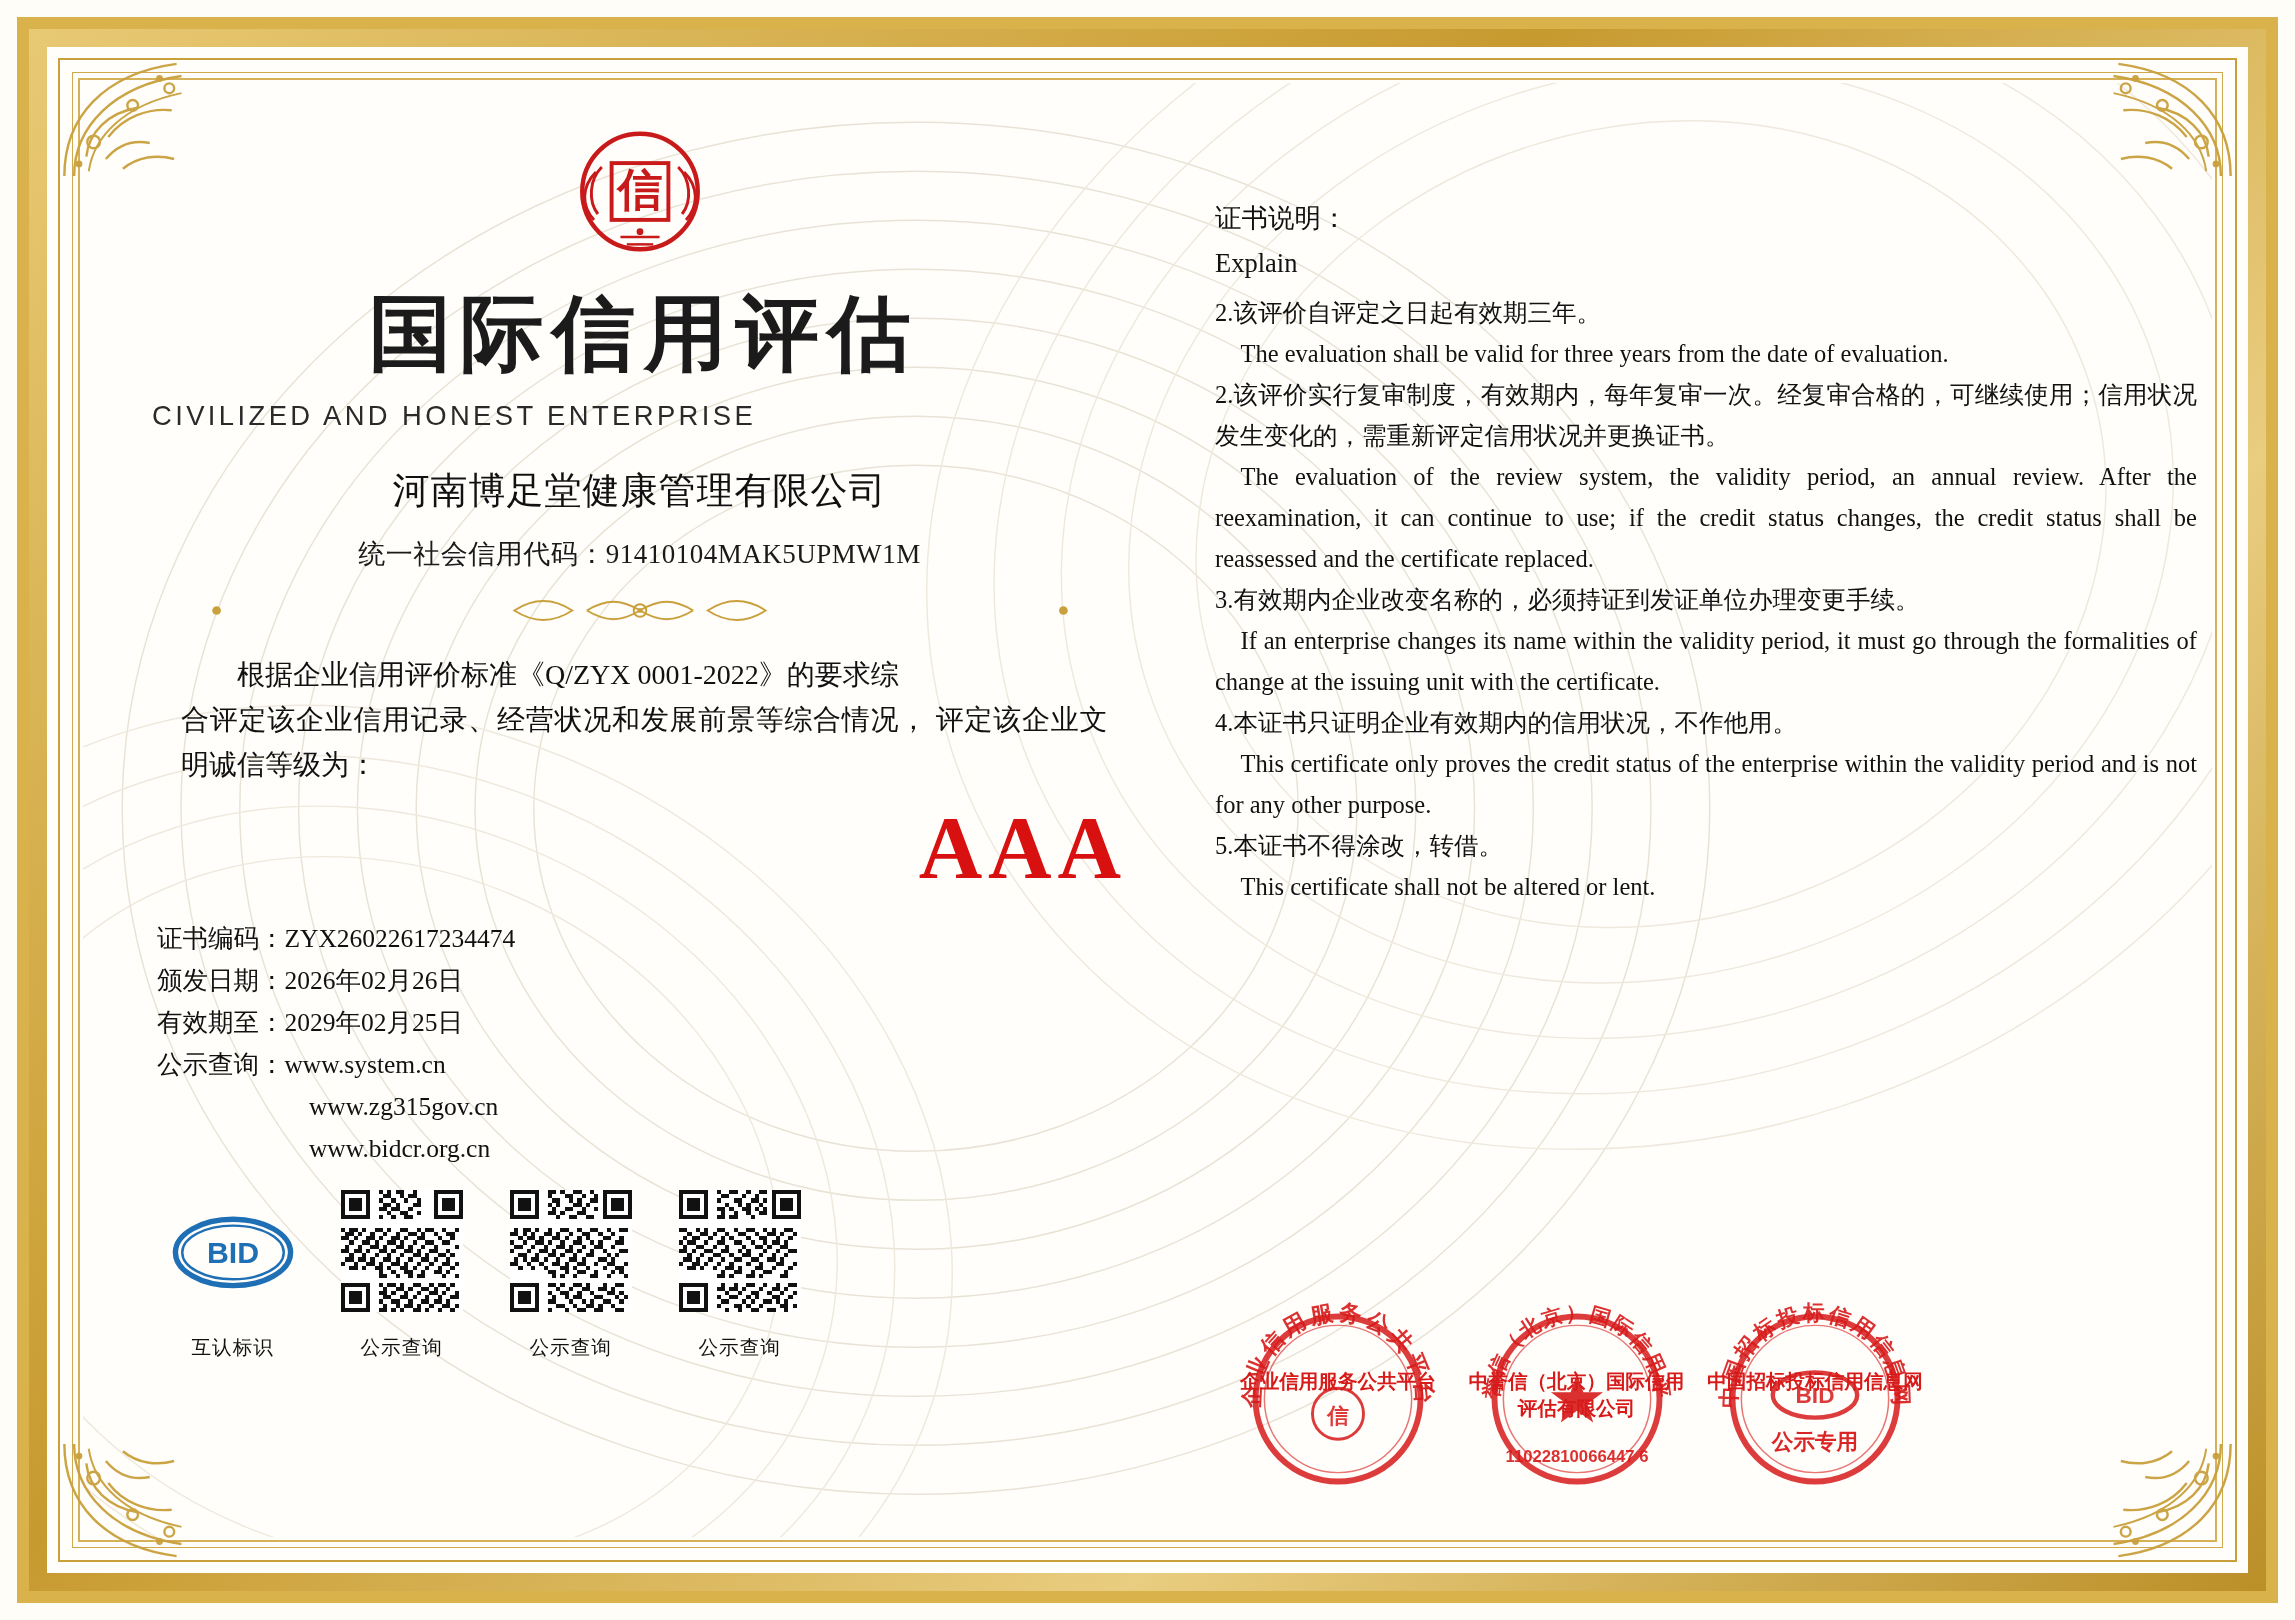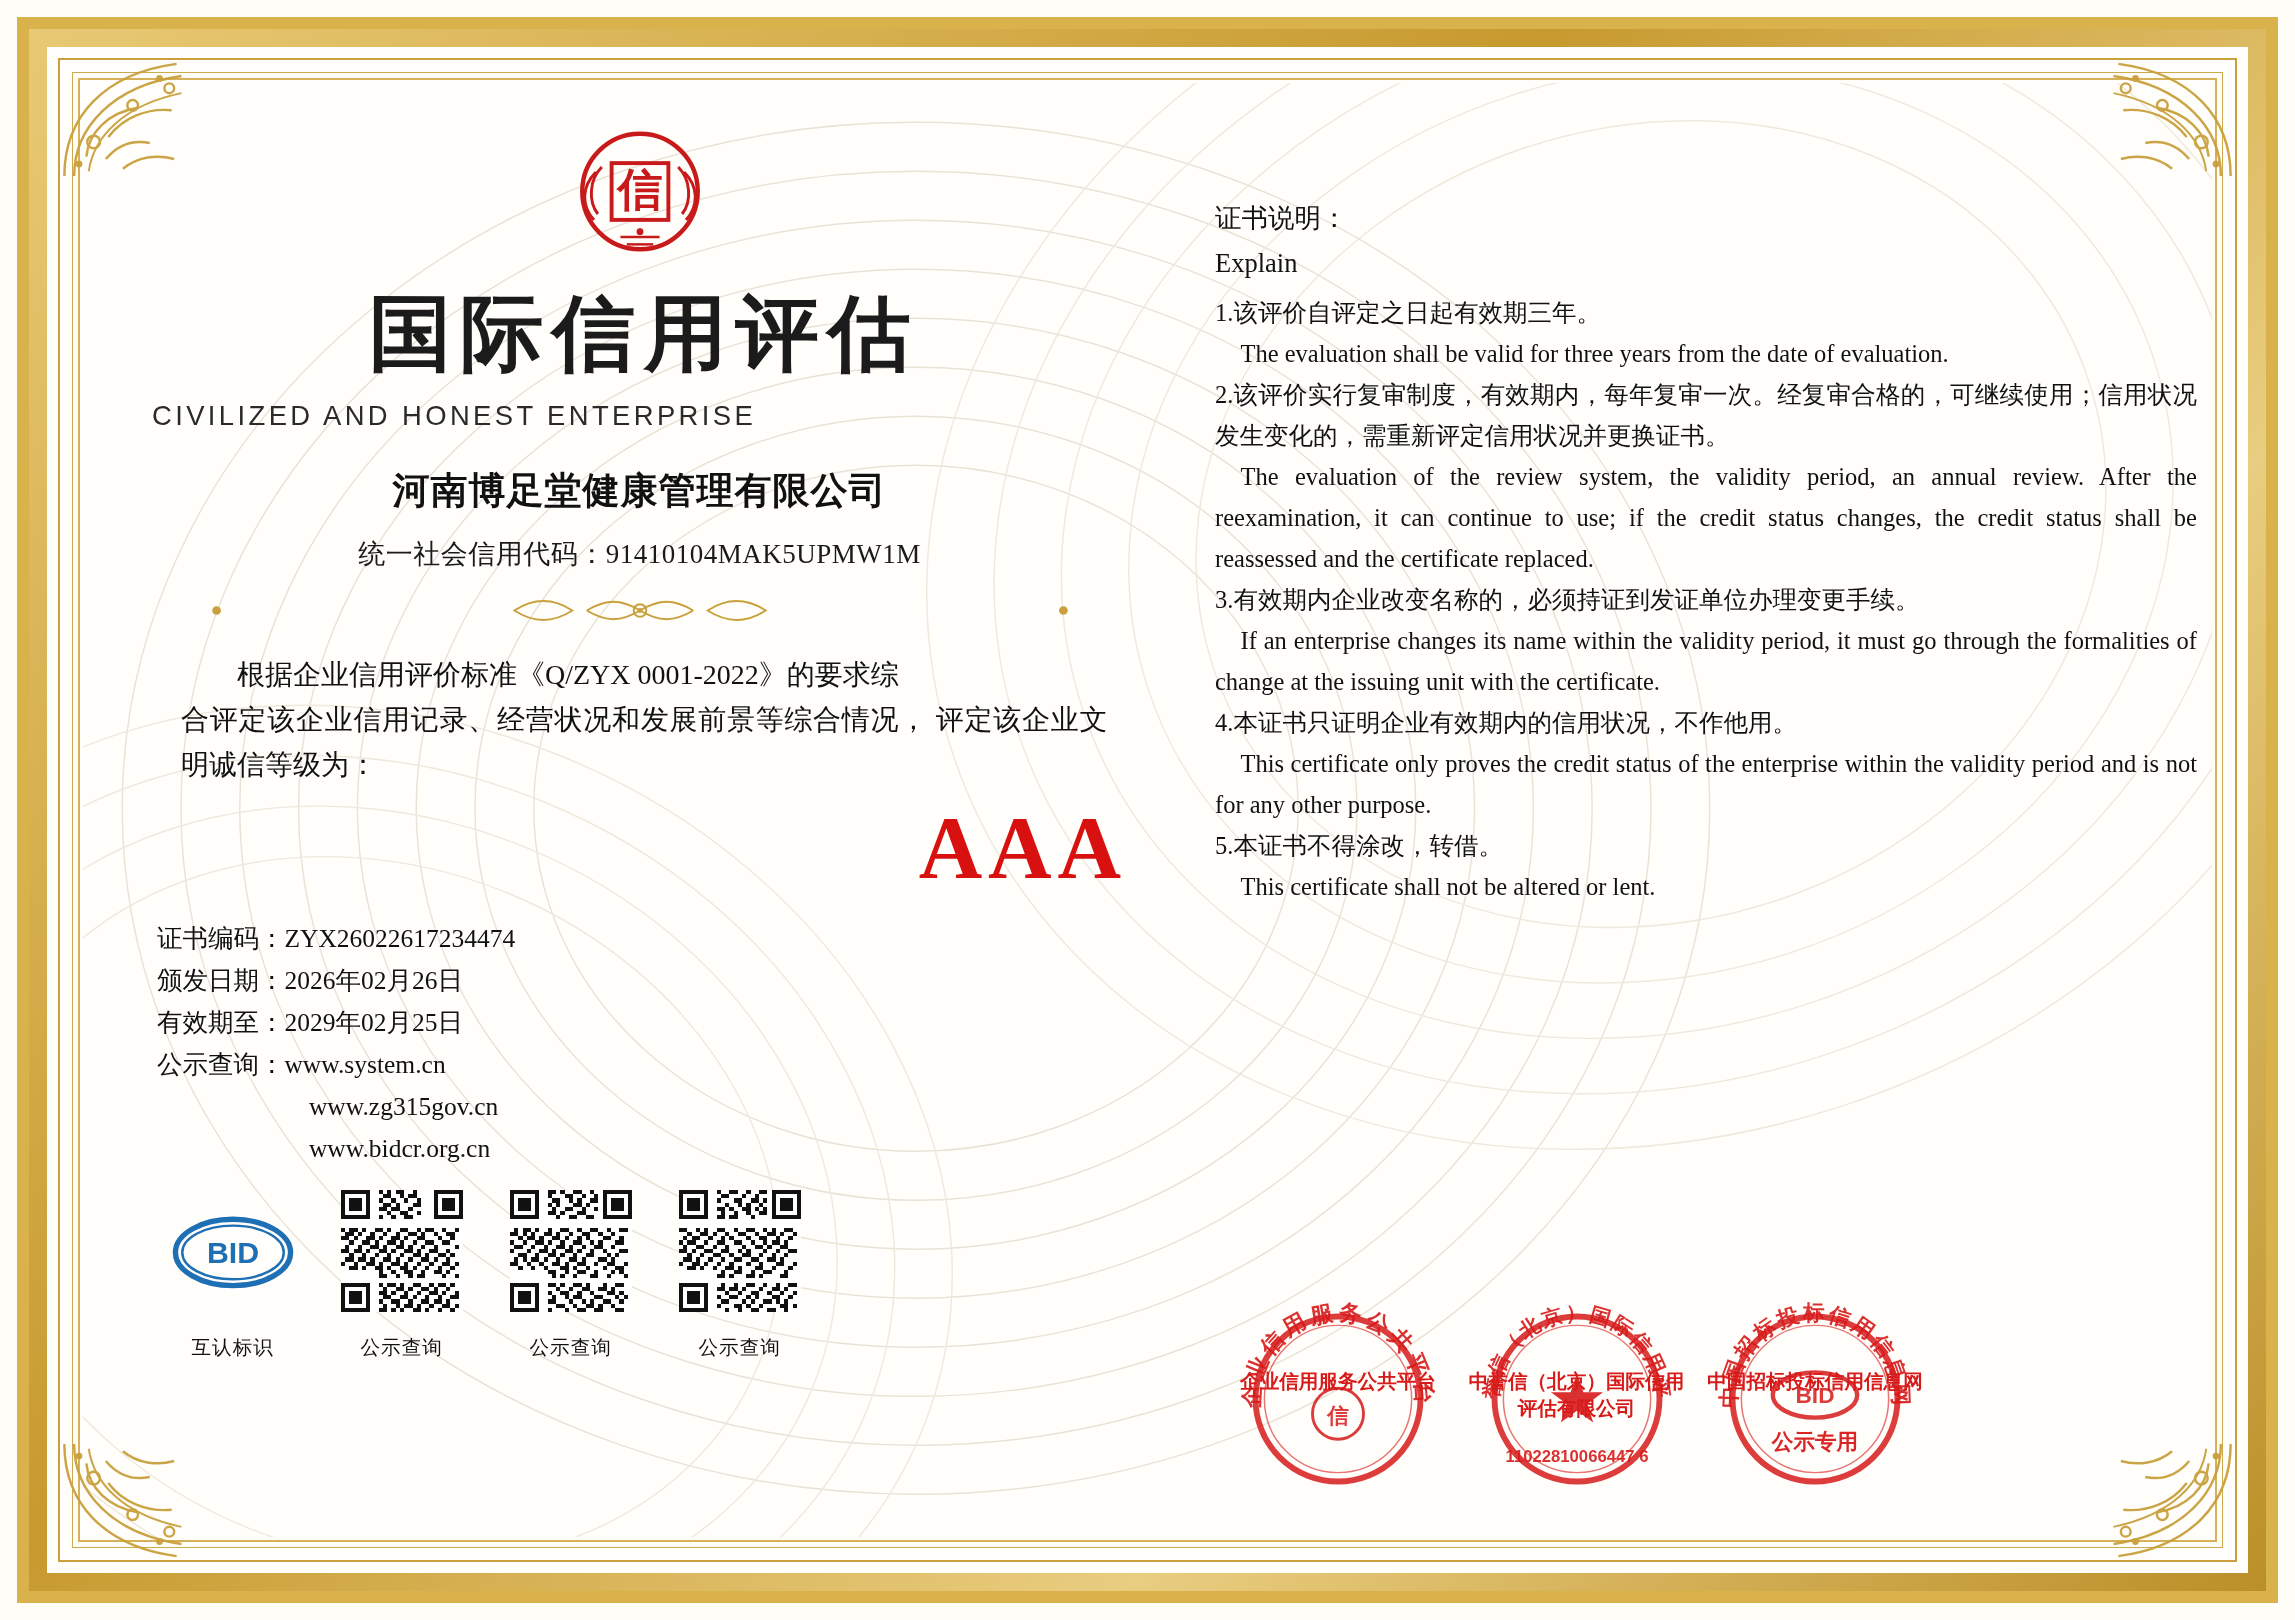--- a/index.html
+++ b/index.html
@@ -114,21 +114,21 @@
     text-align: left;
     font-size: 27.4px;
     letter-spacing: 3.4px;
     color: #2a2a2a;
     margin-top: 8.8px;
     font-family: "Liberation Sans", sans-serif;
   }
   .company {
     text-align: center;
     font-size: 37px;
-    font-weight: 700;
+    font-weight: 400;
     color: #111;
     margin-top: 34px;
     letter-spacing: 1px;
   }
   .usci {
     text-align: center;
     font-size: 27px;
     color: #1a1a1a;
     margin-top: 19.6px;
     letter-spacing: 0.5px;
@@ -1022,21 +1022,21 @@
     </div>
 
     <div class="col-right">
 
       <div class="explain-head">
         <div>证书说明：</div>
         <div class="en">Explain</div>
       </div>
 
       <div class="explain-body">
-        <p>1.该评价自评定之日起有效期三年。</p>
+        <p>2.该评价自评定之日起有效期三年。</p>
         <p class="en">The evaluation shall be valid for three years from the date of evaluation.</p>
         <p>2.该评价实行复审制度，有效期内，每年复审一次。经复审合格的，可继续使用；信用状况发生变化的，需重新评定信用状况并更换证书。</p>
         <p class="en">The evaluation of the review system, the validity period, an annual review. After the reexamination, it can continue to use; if the credit status changes, the credit status shall be reassessed and the certificate replaced.</p>
         <p>3.有效期内企业改变名称的，必须持证到发证单位办理变更手续。</p>
         <p class="en">If an enterprise changes its name within the validity period, it must go through the formalities of change at the issuing unit with the certificate.</p>
         <p>4.本证书只证明企业有效期内的信用状况，不作他用。</p>
         <p class="en">This certificate only proves the credit status of the enterprise within the validity period and is not for any other purpose.</p>
         <p>5.本证书不得涂改，转借。</p>
         <p class="en">This certificate shall not be altered or lent.</p>
       </div>

